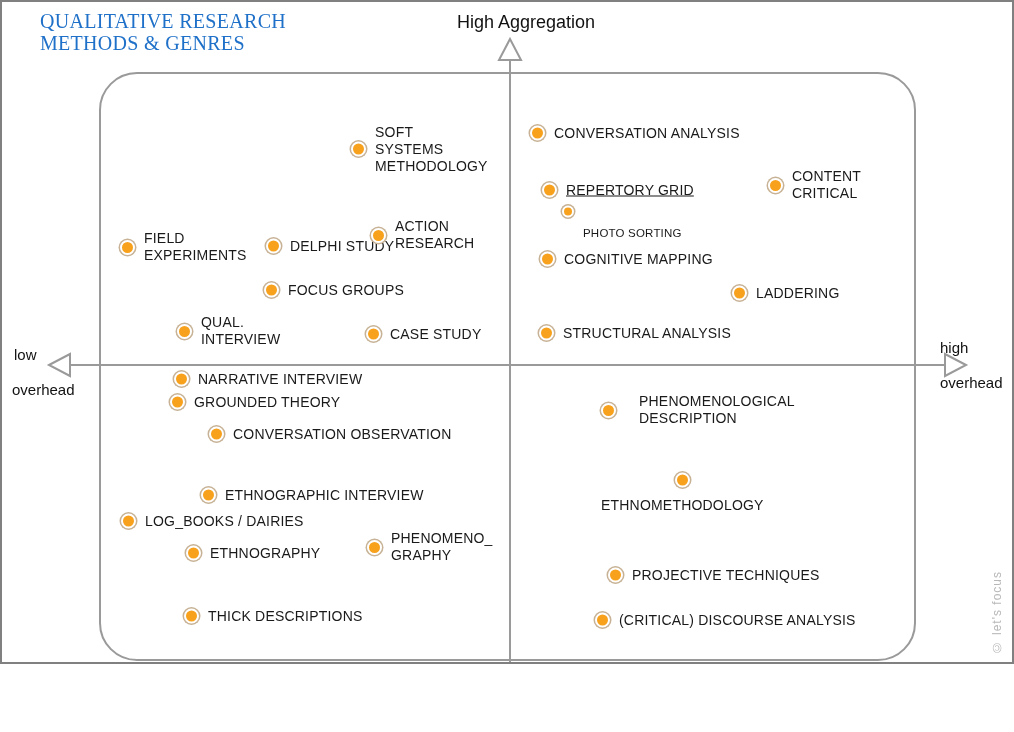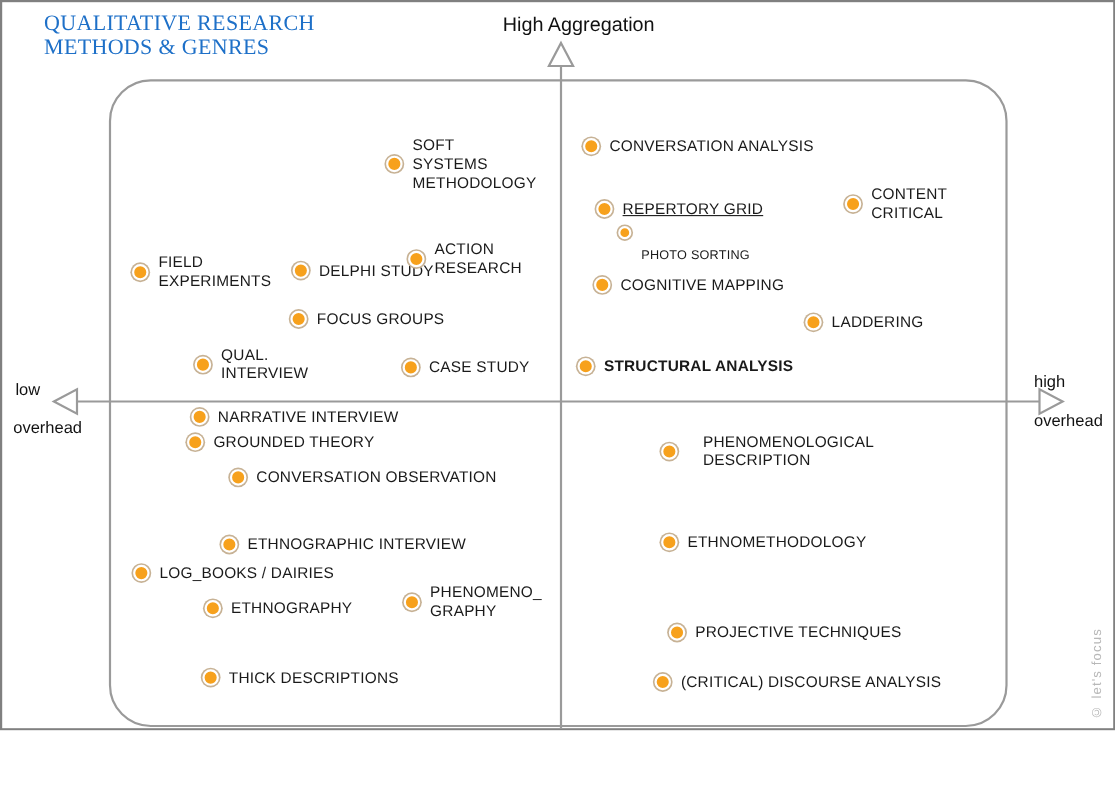--- a/index.html
+++ b/index.html
@@ -83,28 +83,28 @@
       <div class="item" style="left: 369px; top: 233px;"><span class="dot"></span><span class="lbl">ACTION
 RESEARCH</span></div>
       <div class="item" style="left: 118px; top: 245px; justify-content: center;"><span class="dot"></span><span class="lbl">FIELD
 EXPERIMENTS</span></div>
       <div class="item" style="left: 538px; top: 257px;"><span class="dot"></span><span class="lbl">COGNITIVE MAPPING</span></div>
       <div class="item" style="left: 262px; top: 288px;"><span class="dot"></span><span class="lbl">FOCUS GROUPS</span></div>
       <div class="item" style="left: 730px; top: 291px;"><span class="dot"></span><span class="lbl">LADDERING</span></div>
       <div class="item" style="left: 175px; top: 329px;"><span class="dot"></span><span class="lbl">QUAL.
 INTERVIEW</span></div>
       <div class="item" style="left: 364px; top: 332px;"><span class="dot"></span><span class="lbl">CASE STUDY</span></div>
-      <div class="item" style="left: 523px; top: 331px; font-weight: bold;"><span class="dot"></span><span class="lbl">STRUCTURAL ANALYSIS</span></div>
+      <div class="item" style="left: 537px; top: 331px;"><span class="dot"></span><span class="lbl">STRUCTURAL ANALYSIS</span></div>
       <div class="item" style="left: 172px; top: 377px;"><span class="dot"></span><span class="lbl">NARRATIVE INTERVIEW</span></div>
       <div class="item" style="left: 168px; top: 400px;"><span class="dot"></span><span class="lbl">GROUNDED THEORY</span></div>
       <div class="item" style="left: 599px; top: 408px; gap: 23px;"><span class="dot"></span><span class="lbl">PHENOMENOLOGICAL
 DESCRIPTION</span></div>
       <div class="item" style="left: 207px; top: 432px;"><span class="dot"></span><span class="lbl">CONVERSATION OBSERVATION</span></div>
       <div class="item" style="left: 186px; top: 493px; padding-left: 13px;"><span class="dot"></span><span class="lbl">ETHNOGRAPHIC INTERVIEW</span></div>
-      <div class="item" style="left: 599px; top: 491px;"><span class="dot"></span><span class="lbl">ETHNOMETHODOLOGY</span></div>
+      <div class="item" style="left: 599px; top: 491px; flex-direction: column;"><span class="dot"></span><span class="lbl">ETHNOMETHODOLOGY</span></div>
       <div class="item" style="left: 119px; top: 519px;"><span class="dot"></span><span class="lbl">LOG_BOOKS / DAIRIES</span></div>
       <div class="item" style="left: 184px; top: 551px;"><span class="dot"></span><span class="lbl">ETHNOGRAPHY</span></div>
       <div class="item" style="left: 365px; top: 545px;"><span class="dot"></span><span class="lbl">PHENOMENO_
 GRAPHY</span></div>
       <div class="item" style="left: 606px; top: 573px;"><span class="dot"></span><span class="lbl">PROJECTIVE TECHNIQUES</span></div>
       <div class="item" style="left: 182px; top: 614px;"><span class="dot"></span><span class="lbl">THICK DESCRIPTIONS</span></div>
       <div class="item" style="left: 593px; top: 618px;"><span class="dot"></span><span class="lbl">(CRITICAL) DISCOURSE ANALYSIS</span></div>
     </div>
 
   <div class="watermark">© let's focus</div>

